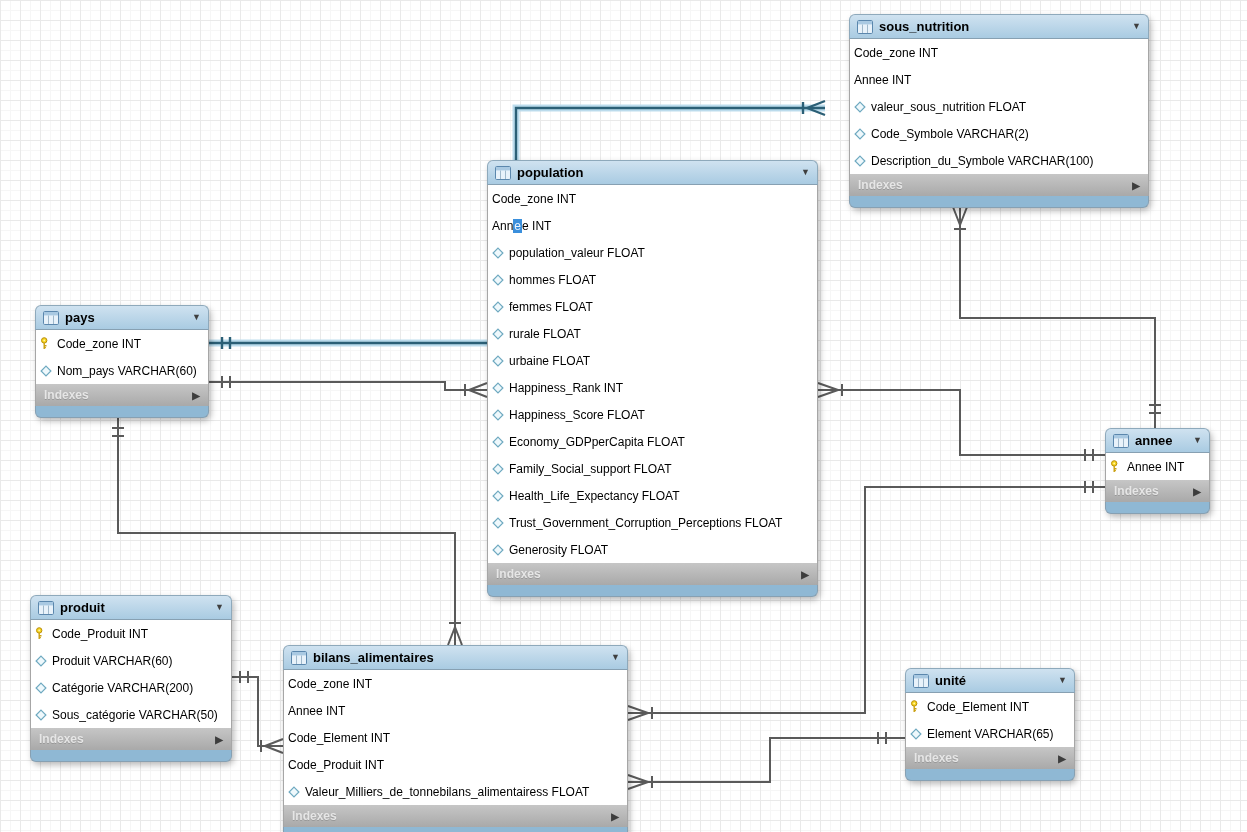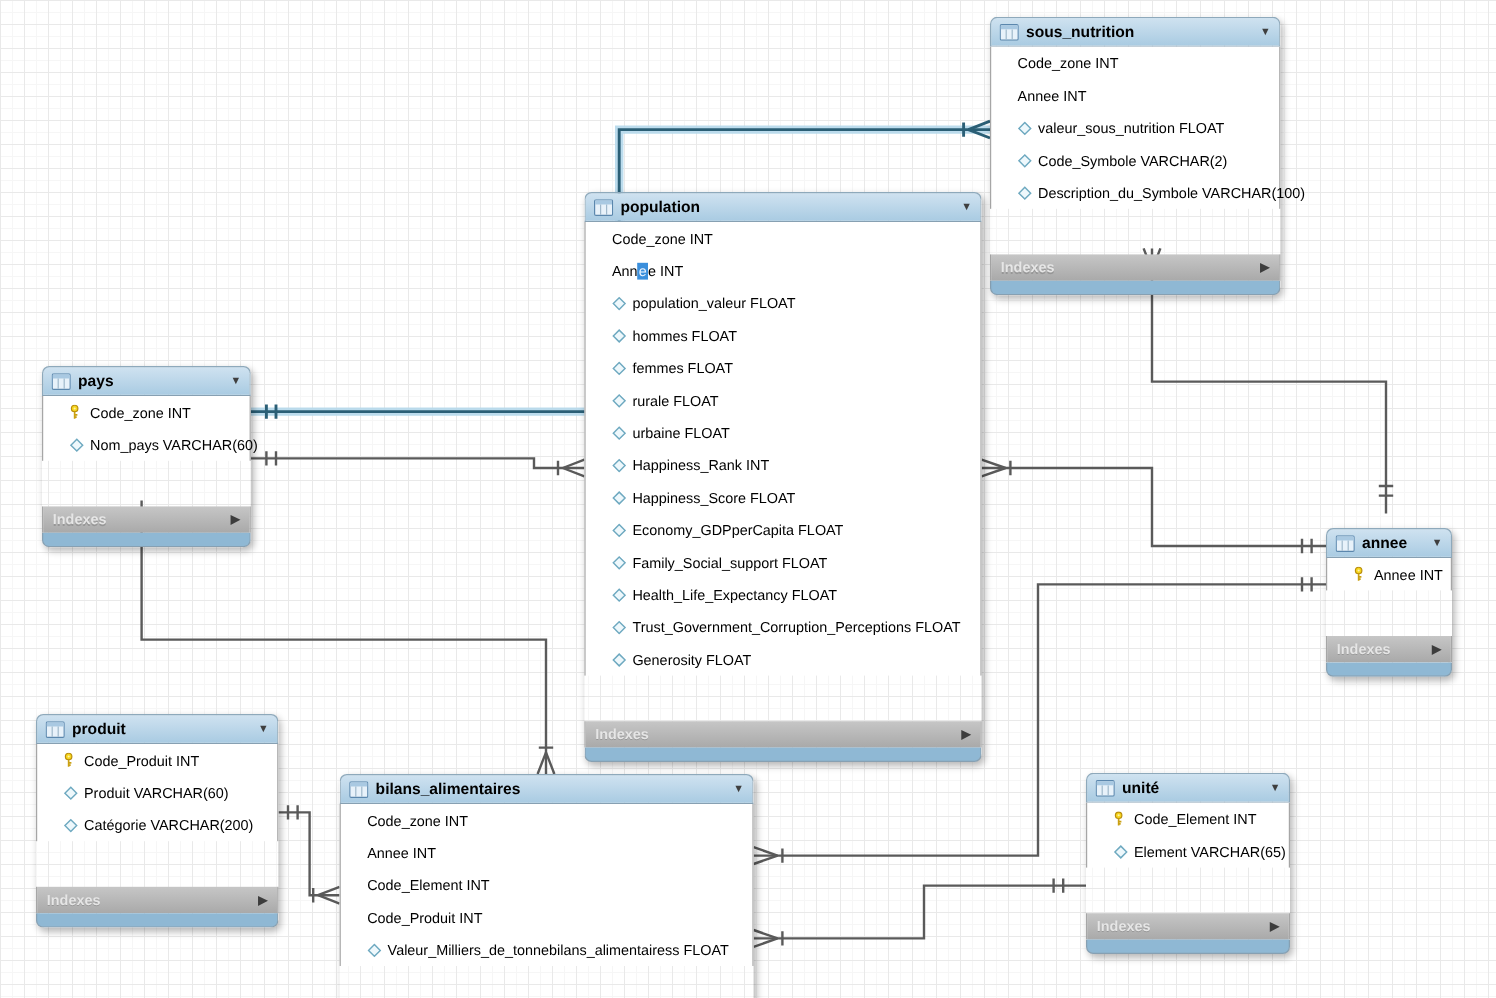--- a/index.html
+++ b/index.html
@@ -24,29 +24,29 @@
     height:25px;display:flex;align-items:center;gap:6px;padding:0 7px;
     background:linear-gradient(#cfe2f0,#a9cbe2);
     border:1px solid #8ea9bb;border-bottom-color:#87a0b2;
     border-radius:6px 6px 0 0;box-sizing:border-box;
     font-size:13px;font-weight:bold;color:#000;
   }
   .t-header .t-icon{display:flex;align-items:center;}
   .t-title{white-space:nowrap;overflow:hidden;}
   .t-caret{margin-left:auto;font-size:9px;color:#3f3f3f;line-height:1;}
   .t-body{background:#fff;border-left:1px solid #a6a6a6;border-right:1px solid #a6a6a6;}
-  .t-row{height:27px;display:flex;align-items:center;padding:0 22px;font-size:12px;color:#000;white-space:nowrap;}
+  .t-row{height:27px;display:flex;align-items:center;padding:0 4px;font-size:12px;color:#000;white-space:nowrap;}
   .t-row .c-icon{display:flex;align-items:center;margin-right:5px;flex:0 0 auto;}
   .t-sel{background:#3a8fdc;color:#eaf4ff;padding:0 1px;}
   .t-footer{
     height:22px;display:flex;align-items:center;justify-content:space-between;
     padding:0 8px;box-sizing:border-box;
     background:linear-gradient(#c6c6c6,#a9a9a9);
     border-left:1px solid #a6a6a6;border-right:1px solid #a6a6a6;
-    font-size:12px;font-weight:bold;color:#e6e6e6;text-shadow:0 1px 0 rgba(0,0,0,.15);margin-top:38px;
+    font-size:12px;font-weight:bold;color:#e6e6e6;text-shadow:0 1px 0 rgba(0,0,0,.15);
   }
   .t-footer .f-arrow{font-size:10px;color:#3d3d3d;text-shadow:none;}
   .t-strip{height:11px;background:#8fb8d4;border:1px solid #87a0b2;border-top:none;border-radius:0 0 6px 6px;}
 </style>
 </head>
 <body>
 
 <div class="canvas">
 
   <svg class="connectors" width="1247" height="832" viewBox="0 0 1247 832">
@@ -94,21 +94,21 @@
     </g>
 
     <g class="rel selected">
       <path class="glow" d="M209,343 H516 V108 H825"></path>
       <path class="core" d="M209,343 H516 V108 H825"></path>
       <path class="core" d="M222,337 V349 M230,337 V349"></path>
       <path class="core" d="M807,108 L825,101 M807,108 L825,115 M803,102 V114"></path>
     </g>
   </svg>
 
-  <div class="table" style="left:825px;top:14px;width:242px">
+  <div class="table" style="left:849px;top:14px;width:300px">
       <div class="t-header">
         <span class="t-icon">
           <svg width="16" height="14" viewBox="0 0 16 14">
             <rect x="0.5" y="0.5" width="15" height="13" rx="1.2" fill="#e8f2fa" stroke="#5b87ad"></rect>
             <rect x="1" y="1" width="14" height="3.4" fill="#a9c9e2"></rect>
             <path d="M5.5 4.5 V13 M10.5 4.5 V13" stroke="#9fb8cb" stroke-width="1" fill="none"></path>
           </svg>
         </span>
         <span class="t-title">sous_nutrition</span>
         <span class="t-caret">▼</span>
@@ -306,21 +306,21 @@
           </span>
           <span>Nom_pays VARCHAR(60)</span>
         </div>
       </div>
       <div class="t-footer">
         <span>Indexes</span>
         <span class="f-arrow">▶</span>
       </div>
       <div class="t-strip"></div>
     </div>
-  <div class="table" style="left:1105px;top:440px;width:105px">
+  <div class="table" style="left:1105px;top:428px;width:105px">
       <div class="t-header">
         <span class="t-icon">
           <svg width="16" height="14" viewBox="0 0 16 14">
             <rect x="0.5" y="0.5" width="15" height="13" rx="1.2" fill="#e8f2fa" stroke="#5b87ad"></rect>
             <rect x="1" y="1" width="14" height="3.4" fill="#a9c9e2"></rect>
             <path d="M5.5 4.5 V13 M10.5 4.5 V13" stroke="#9fb8cb" stroke-width="1" fill="none"></path>
           </svg>
         </span>
         <span class="t-title">annee</span>
         <span class="t-caret">▼</span>
@@ -375,20 +375,28 @@
           <span>Produit VARCHAR(60)</span>
         </div>
         <div class="t-row">
           <span class="c-icon">
             <svg width="12" height="12" viewBox="0 0 12 12">
               <path d="M6 1.1 L10.9 6 L6 10.9 L1.1 6 Z" fill="#eef8fc" stroke="#6ea9c0" stroke-width="1.2"></path>
             </svg>
           </span>
           <span>Catégorie VARCHAR(200)</span>
         </div>
+        <div class="t-row">
+          <span class="c-icon">
+            <svg width="12" height="12" viewBox="0 0 12 12">
+              <path d="M6 1.1 L10.9 6 L6 10.9 L1.1 6 Z" fill="#eef8fc" stroke="#6ea9c0" stroke-width="1.2"></path>
+            </svg>
+          </span>
+          <span>Sous_catégorie VARCHAR(50)</span>
+        </div>
       </div>
       <div class="t-footer">
         <span>Indexes</span>
         <span class="f-arrow">▶</span>
       </div>
       <div class="t-strip"></div>
     </div>
   <div class="table" style="left:283px;top:645px;width:345px">
       <div class="t-header">
         <span class="t-icon">
@@ -422,21 +430,21 @@
           </span>
           <span>Valeur_Milliers_de_tonnebilans_alimentairess FLOAT</span>
         </div>
       </div>
       <div class="t-footer">
         <span>Indexes</span>
         <span class="f-arrow">▶</span>
       </div>
       <div class="t-strip"></div>
     </div>
-  <div class="table" style="left:905px;top:644px;width:170px">
+  <div class="table" style="left:905px;top:668px;width:170px">
       <div class="t-header">
         <span class="t-icon">
           <svg width="16" height="14" viewBox="0 0 16 14">
             <rect x="0.5" y="0.5" width="15" height="13" rx="1.2" fill="#e8f2fa" stroke="#5b87ad"></rect>
             <rect x="1" y="1" width="14" height="3.4" fill="#a9c9e2"></rect>
             <path d="M5.5 4.5 V13 M10.5 4.5 V13" stroke="#9fb8cb" stroke-width="1" fill="none"></path>
           </svg>
         </span>
         <span class="t-title">unité</span>
         <span class="t-caret">▼</span>

